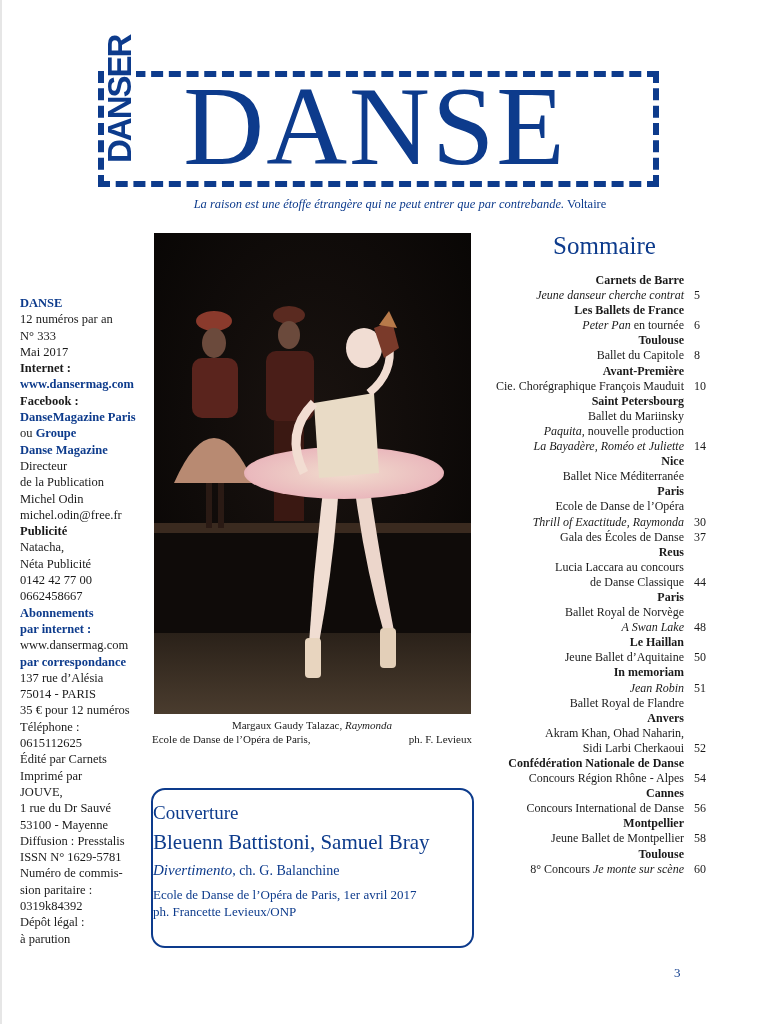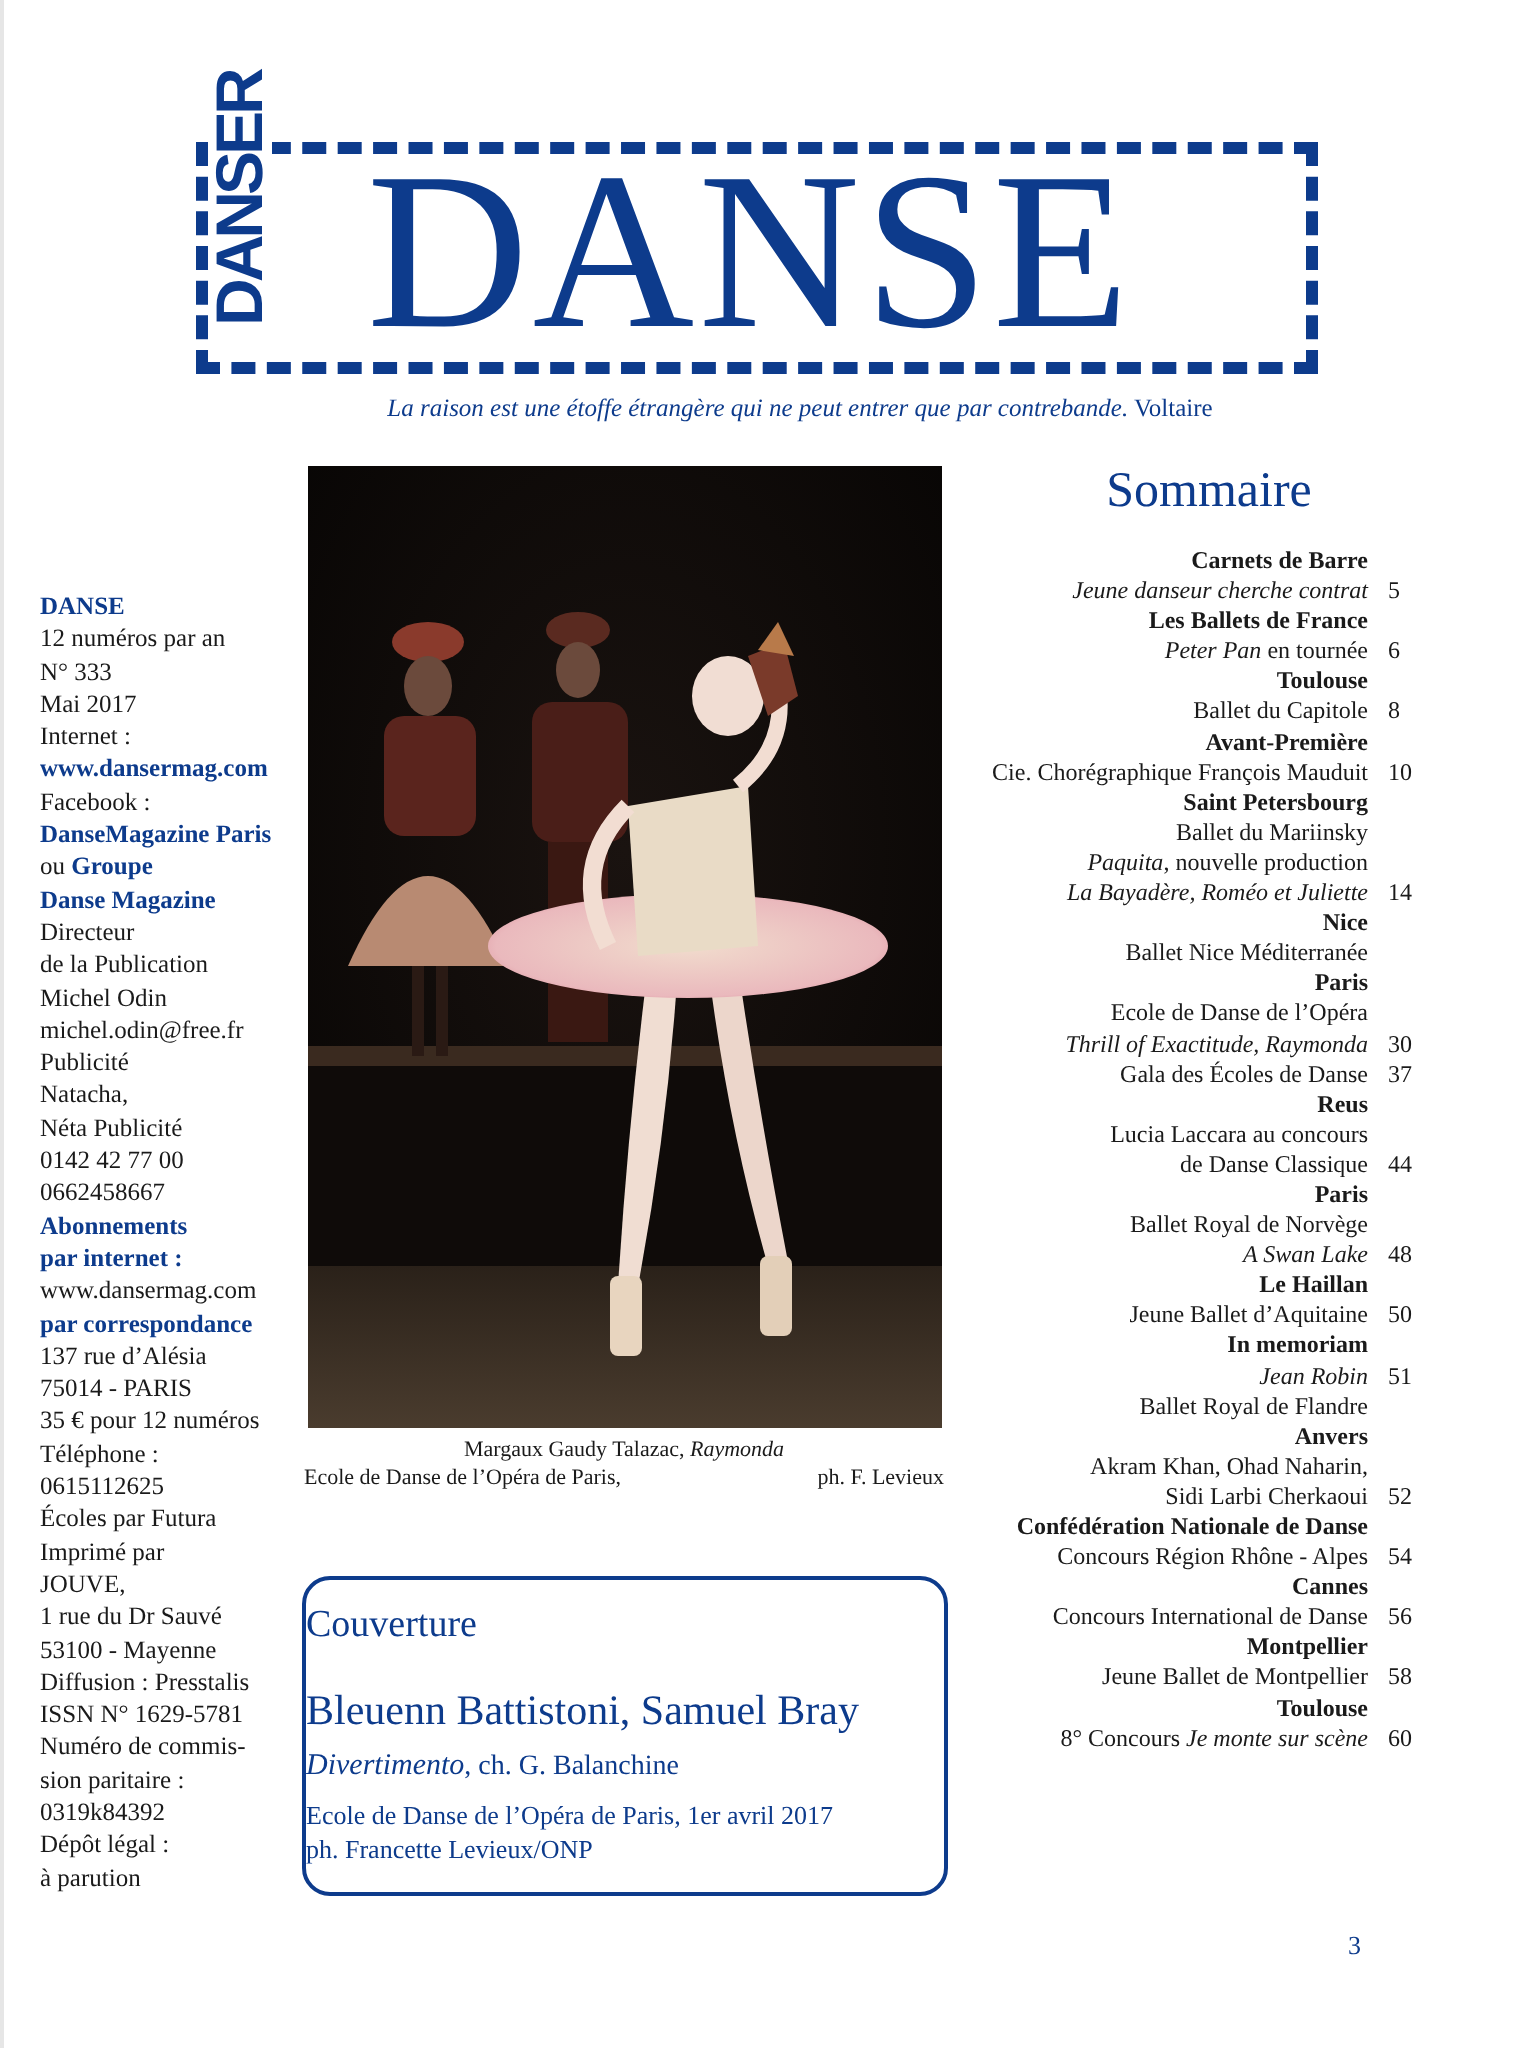--- a/index.html
+++ b/index.html
@@ -30,21 +30,21 @@
       font-size: 12.5px; font-weight: normal; color: #0d3b8c;
     }
     .tagline .quote { font-style: italic; }
 
     
     .colophon {
       position: absolute; left: 20px; top: 295px; width: 130px;
       font-size: 12.5px; line-height: 16.3px; color: #1a1a1a;
     }
     .colophon div { white-space: nowrap; }
-    .colophon .b { font-weight: normal; }
+    .colophon .b { font-weight: bold; }
     .colophon .blue { color: #0d3b8c; font-weight: bold; }
 
     
     .photo {
       position: absolute; left: 154px; top: 233px; width: 317px; height: 481px; overflow: hidden;
       background: #0c0907;
     }
     .photo svg { display: block; }
     .photo-caption {
       position: absolute; left: 152px; top: 718px; width: 320px;
@@ -53,21 +53,21 @@
     .photo-caption .l1 { text-align: center; }
     .photo-caption .l2 { display: flex; justify-content: space-between; }
 
     
     .cover-box {
       position: absolute; left: 151px; top: 788px; width: 323px; height: 160px;
       border: 2.5px solid #0d3b8c; border-radius: 14px; box-sizing: border-box;
       color: #0d3b8c; text-align: left;
     }
     .cover-box .c-title { font-size: 19px; margin-top: 12px; line-height: 22px; }
-    .cover-box .c-names { font-size: 21px; margin-top: 19px; line-height: 24px; }
+    .cover-box .c-names { font-size: 21px; margin-top: 6px; line-height: 24px; }
     .cover-box .c-ch { font-size: 14px; margin-top: 8px; }
     .cover-box .c-ch i { font-size: 15px; }
     .cover-box .c-loc { font-size: 13px; margin-top: 8px; line-height: 16px; }
     .cover-box .c-ph { font-size: 13px; line-height: 18px; }
 
     
     .sommaire-title {
       position: absolute; left: 520px; top: 226px; width: 169px; text-align: center;
       font-size: 25px; color: #0d3b8c; line-height: 40px;
     }
@@ -120,21 +120,21 @@
     <div>0662458667</div>
     <div class="blue">Abonnements</div>
     <div class="blue">par internet :</div>
     <div>www.dansermag.com</div>
     <div class="blue">par correspondance</div>
     <div>137 rue d’Alésia</div>
     <div>75014 - PARIS</div>
     <div>35 € pour 12 numéros</div>
     <div>Téléphone :</div>
     <div>0615112625</div>
-    <div>Écoles par Futura</div>
+    <div>Édité par Carnets</div>
     <div>Imprimé par</div>
     <div>JOUVE,</div>
     <div>1 rue du Dr Sauvé</div>
     <div>53100 - Mayenne</div>
     <div>Diffusion : Presstalis</div>
     <div>ISSN N° 1629-5781</div>
     <div>Numéro de commis-</div>
     <div>sion paritaire :</div>
     <div>0319k84392</div>
     <div>Dépôt légal :</div>

